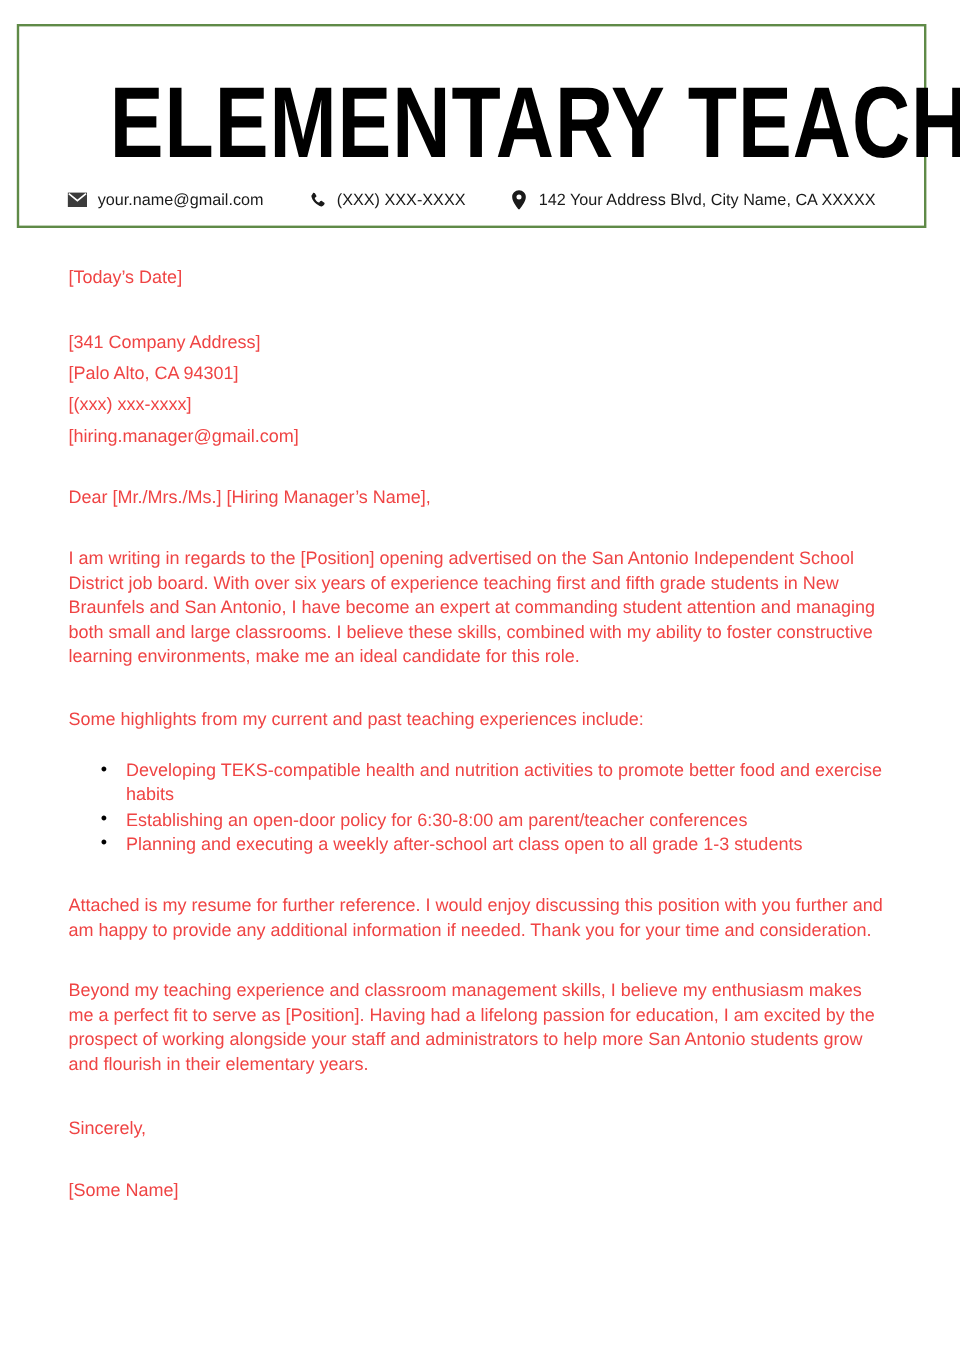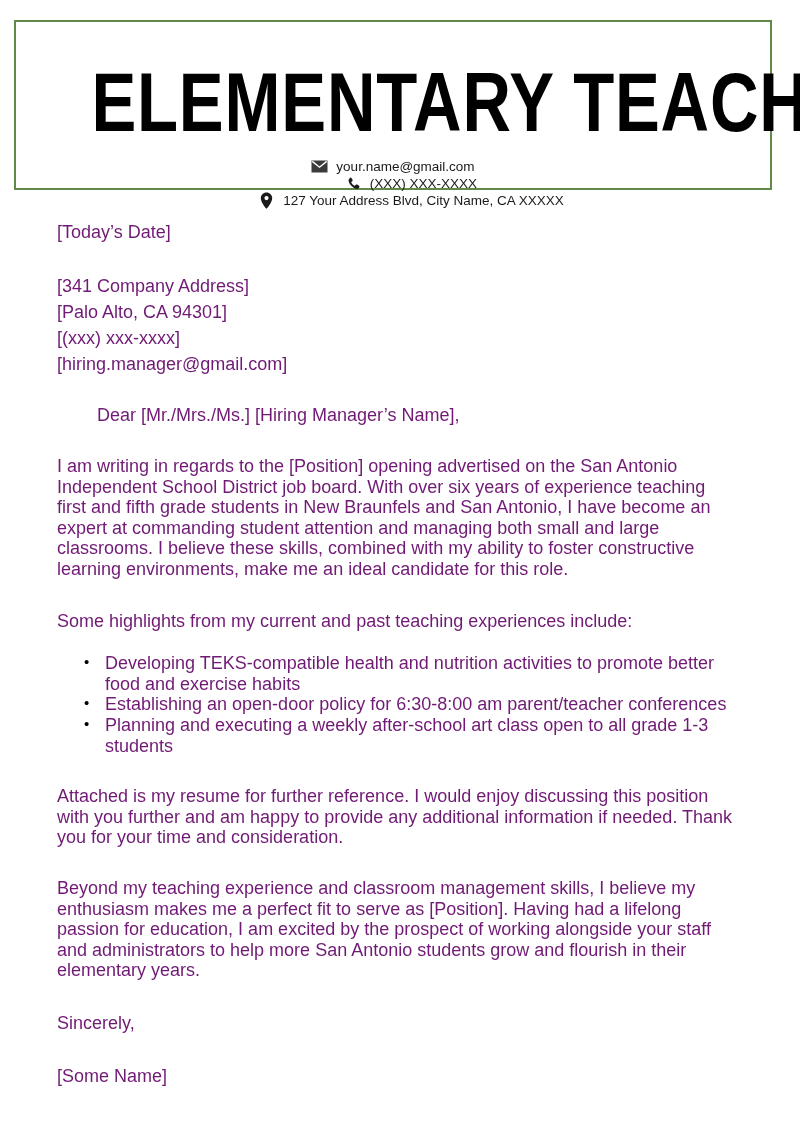--- a/index.html
+++ b/index.html
@@ -47,21 +47,20 @@
 
   .contact-row {
     position: absolute;
     left: 0;
     right: 0;
     top: 136px;
     display: flex;
     justify-content: center;
     align-items: center;
     gap: 0px;
-    flex-direction: column;
   }
   .contact-item {
     display: flex;
     align-items: center;
     gap: 8px;
     font-size: 13.5px;
     color: #1a1a1a;
     white-space: nowrap;
   }
   .contact-item + .contact-item { margin-left: 36px; }
@@ -75,35 +74,35 @@
   }
   .contact-icon svg { display: block; }
   .contact-text { display: inline-block; }
 
   
   .letter {
     position: absolute;
     left: 57px;
     top: 222px;
     width: 681px;
-    font-size: 18px;
+    font-size: 15px;
     line-height: 20.6px;
-    color: #701a75;
+    color: #ef4444;
   }
 
   .line { display: block; }
 
   .block-date { margin: 0 0 0 0; }
 
   .recipient {
     margin-top: 33px;
   }
   .recipient .line { margin-bottom: 5.5px; }
 
-  .salutation { margin-top: 31px; margin-left: 40px; }
+  .salutation { margin-top: 31px; }
 
   .para { margin-top: 30px; text-align: left; }
   .para-intro { }
 
   .highlights { margin-top: 31px; }
 
   ul.bullets {
     margin: 22px 0 0 0;
     padding: 0;
     list-style: none;
@@ -154,21 +153,21 @@
       <span class="contact-text">(XXX) XXX-XXXX</span>
     </div>
 
     <div class="contact-item">
       <span class="contact-icon">
         <svg width="13" height="17" viewBox="0 0 13 17" xmlns="http://www.w3.org/2000/svg">
           <path d="M6.5 0.6C3.3 0.6 0.8 3.1 0.8 6.2c0 4.1 5.1 10 5.1 10 0.3 0.4 0.9 0.4 1.2 0 0 0 5.1-5.9 5.1-10C12.2 3.1 9.7 0.6 6.5 0.6z" fill="#1a1a1a"></path>
           <circle cx="6.5" cy="6.1" r="2.1" fill="#ffffff"></circle>
         </svg>
       </span>
-      <span class="contact-text">127 Your Address Blvd, City Name, CA XXXXX</span>
+      <span class="contact-text">142 Your Address Blvd, City Name, CA XXXXX</span>
     </div>
 
   </div>
 </div>
 
 <div class="letter">
 
   <div class="block-date">[Today’s Date]</div>
 
   <div class="recipient">

